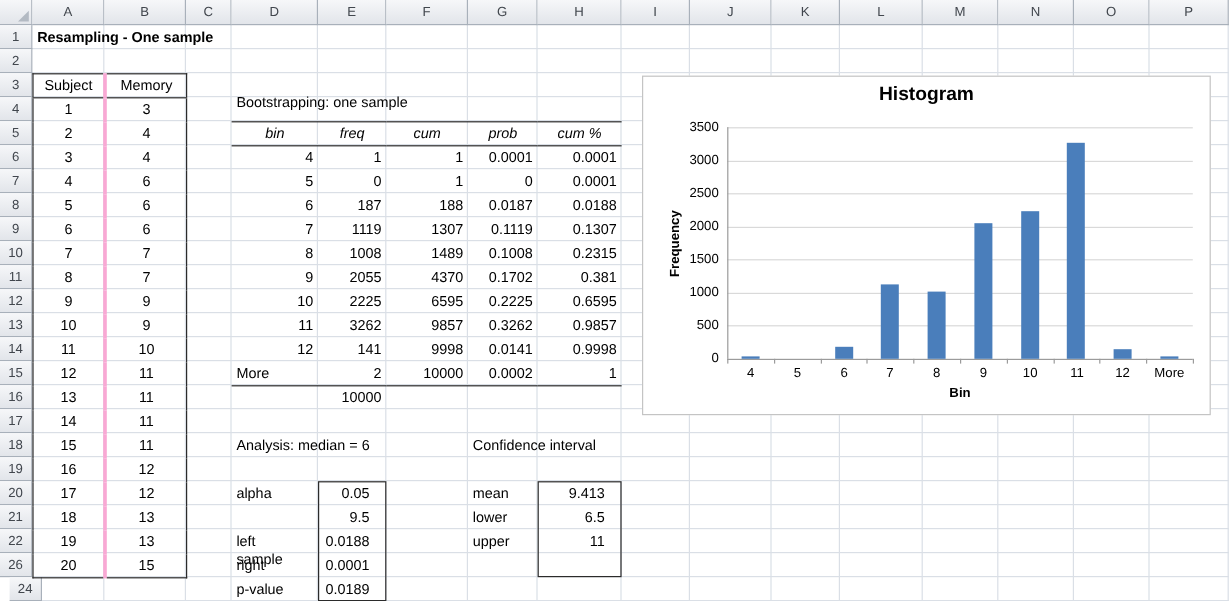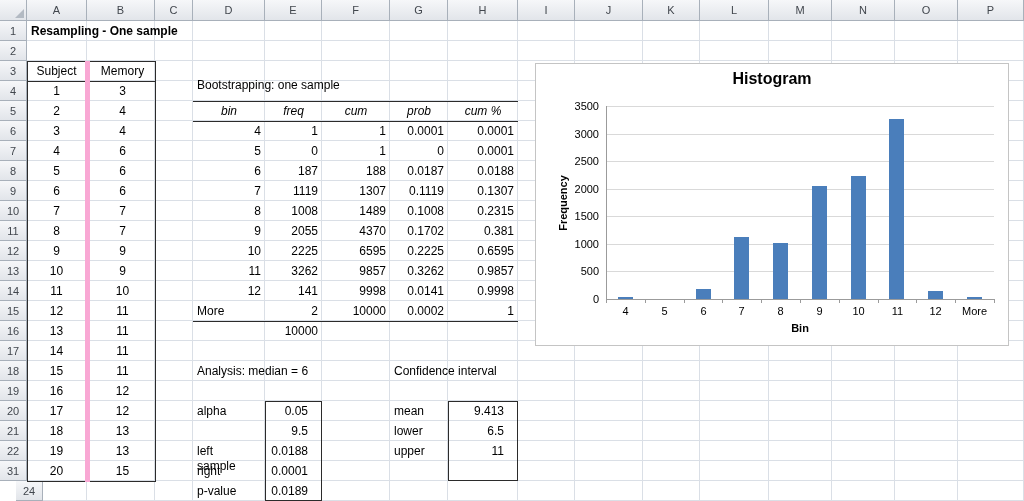--- a/index.html
+++ b/index.html
@@ -23,21 +23,21 @@
 
   
   table.sheet-tbl { position:absolute; border-collapse:collapse; table-layout:fixed;
                     z-index:1; font-size:12px; color:#000; }
   table.sheet-tbl th, table.sheet-tbl td { height:20px; line-height:19px; padding:0 4px;
                     font-weight:normal; overflow:hidden; white-space:nowrap; }
 
   #subject-table { border:1px solid #2b2b2b; }
   #subject-table th { border-bottom:1px solid #2b2b2b; text-align:center; }
   #subject-table td { text-align:center; }
-  #subject-table th:first-child, #subject-table td:first-child { border-right:5px solid #f9a8d4; }
+  #subject-table th:first-child, #subject-table td:first-child { border-right:3px solid #f9a8d4; }
 
   #bootstrap-table th { font-style:italic; text-align:center;
                         border-top:1px solid #2b2b2b; border-bottom:1px solid #2b2b2b; }
   #bootstrap-table td { text-align:right; }
   #bootstrap-table tfoot .more-row td:first-child { text-align:left; }
   #bootstrap-table tfoot .total-row td { border-top:1px solid #2b2b2b; }
 
   
   .kv { position:absolute; z-index:1; font-size:12px; color:#000; }
   .kv-row { display:flex; height:20px; line-height:20px; }
@@ -102,22 +102,22 @@
       <div class="hdr" style="left: 0px; top: 261px; width: 27px; height: 20px;">13</div>
       <div class="hdr" style="left: 0px; top: 281px; width: 27px; height: 20px;">14</div>
       <div class="hdr" style="left: 0px; top: 301px; width: 27px; height: 20px;">15</div>
       <div class="hdr" style="left: 0px; top: 321px; width: 27px; height: 20px;">16</div>
       <div class="hdr" style="left: 0px; top: 341px; width: 27px; height: 20px;">17</div>
       <div class="hdr" style="left: 0px; top: 361px; width: 27px; height: 20px;">18</div>
       <div class="hdr" style="left: 0px; top: 381px; width: 27px; height: 20px;">19</div>
       <div class="hdr" style="left: 0px; top: 401px; width: 27px; height: 20px;">20</div>
       <div class="hdr" style="left: 0px; top: 421px; width: 27px; height: 20px;">21</div>
       <div class="hdr" style="left: 0px; top: 441px; width: 27px; height: 20px;">22</div>
-      <div class="hdr" style="left: 0px; top: 461px; width: 27px; height: 20px;">31</div>
-      <div class="hdr" style="left: 16px; top: 481px; width: 27px; height: 20px;">24</div>
+      <div class="hdr" style="left: 0px; top: 461px; width: 27px; height: 20px;">26</div>
+      <div class="hdr" style="left: 8px; top: 481px; width: 27px; height: 20px;">24</div>
       <div class="gl" style="left: 86px; top: 21px; width: 1px; height: 480px;"></div>
       <div class="gl" style="left: 154px; top: 21px; width: 1px; height: 480px;"></div>
       <div class="gl" style="left: 192px; top: 21px; width: 1px; height: 480px;"></div>
       <div class="gl" style="left: 264px; top: 21px; width: 1px; height: 480px;"></div>
       <div class="gl" style="left: 321px; top: 21px; width: 1px; height: 480px;"></div>
       <div class="gl" style="left: 389px; top: 21px; width: 1px; height: 480px;"></div>
       <div class="gl" style="left: 447px; top: 21px; width: 1px; height: 480px;"></div>
       <div class="gl" style="left: 517px; top: 21px; width: 1px; height: 480px;"></div>
       <div class="gl" style="left: 574px; top: 21px; width: 1px; height: 480px;"></div>
       <div class="gl" style="left: 642px; top: 21px; width: 1px; height: 480px;"></div>

